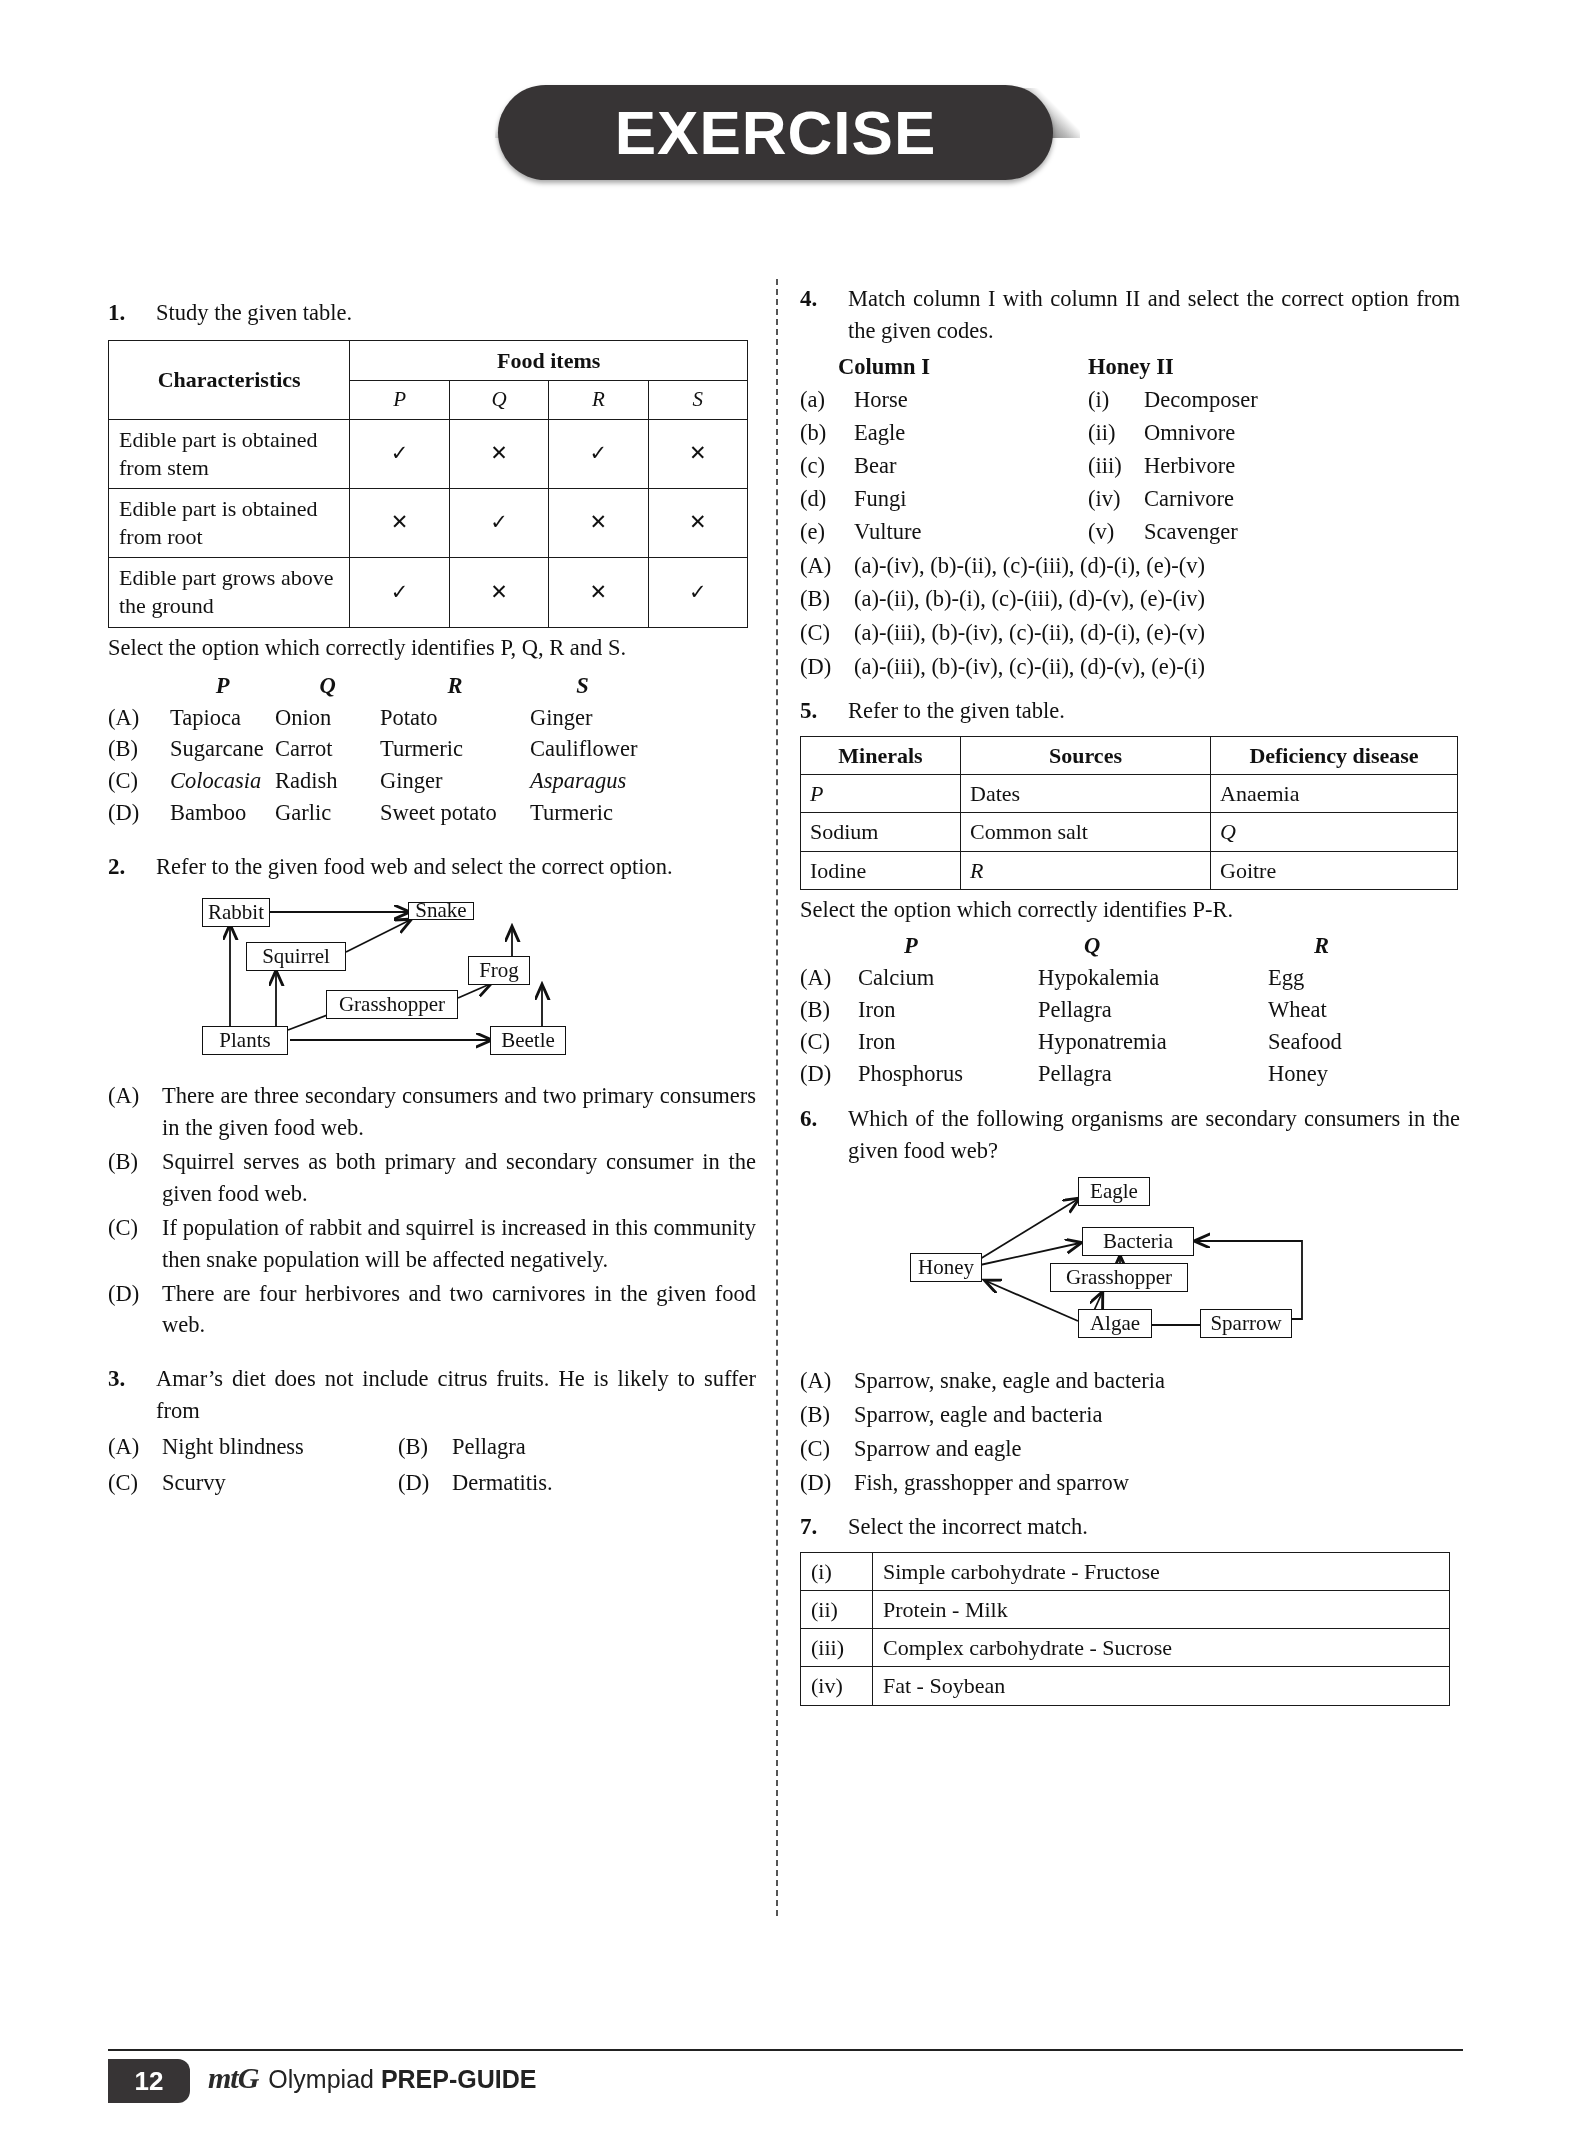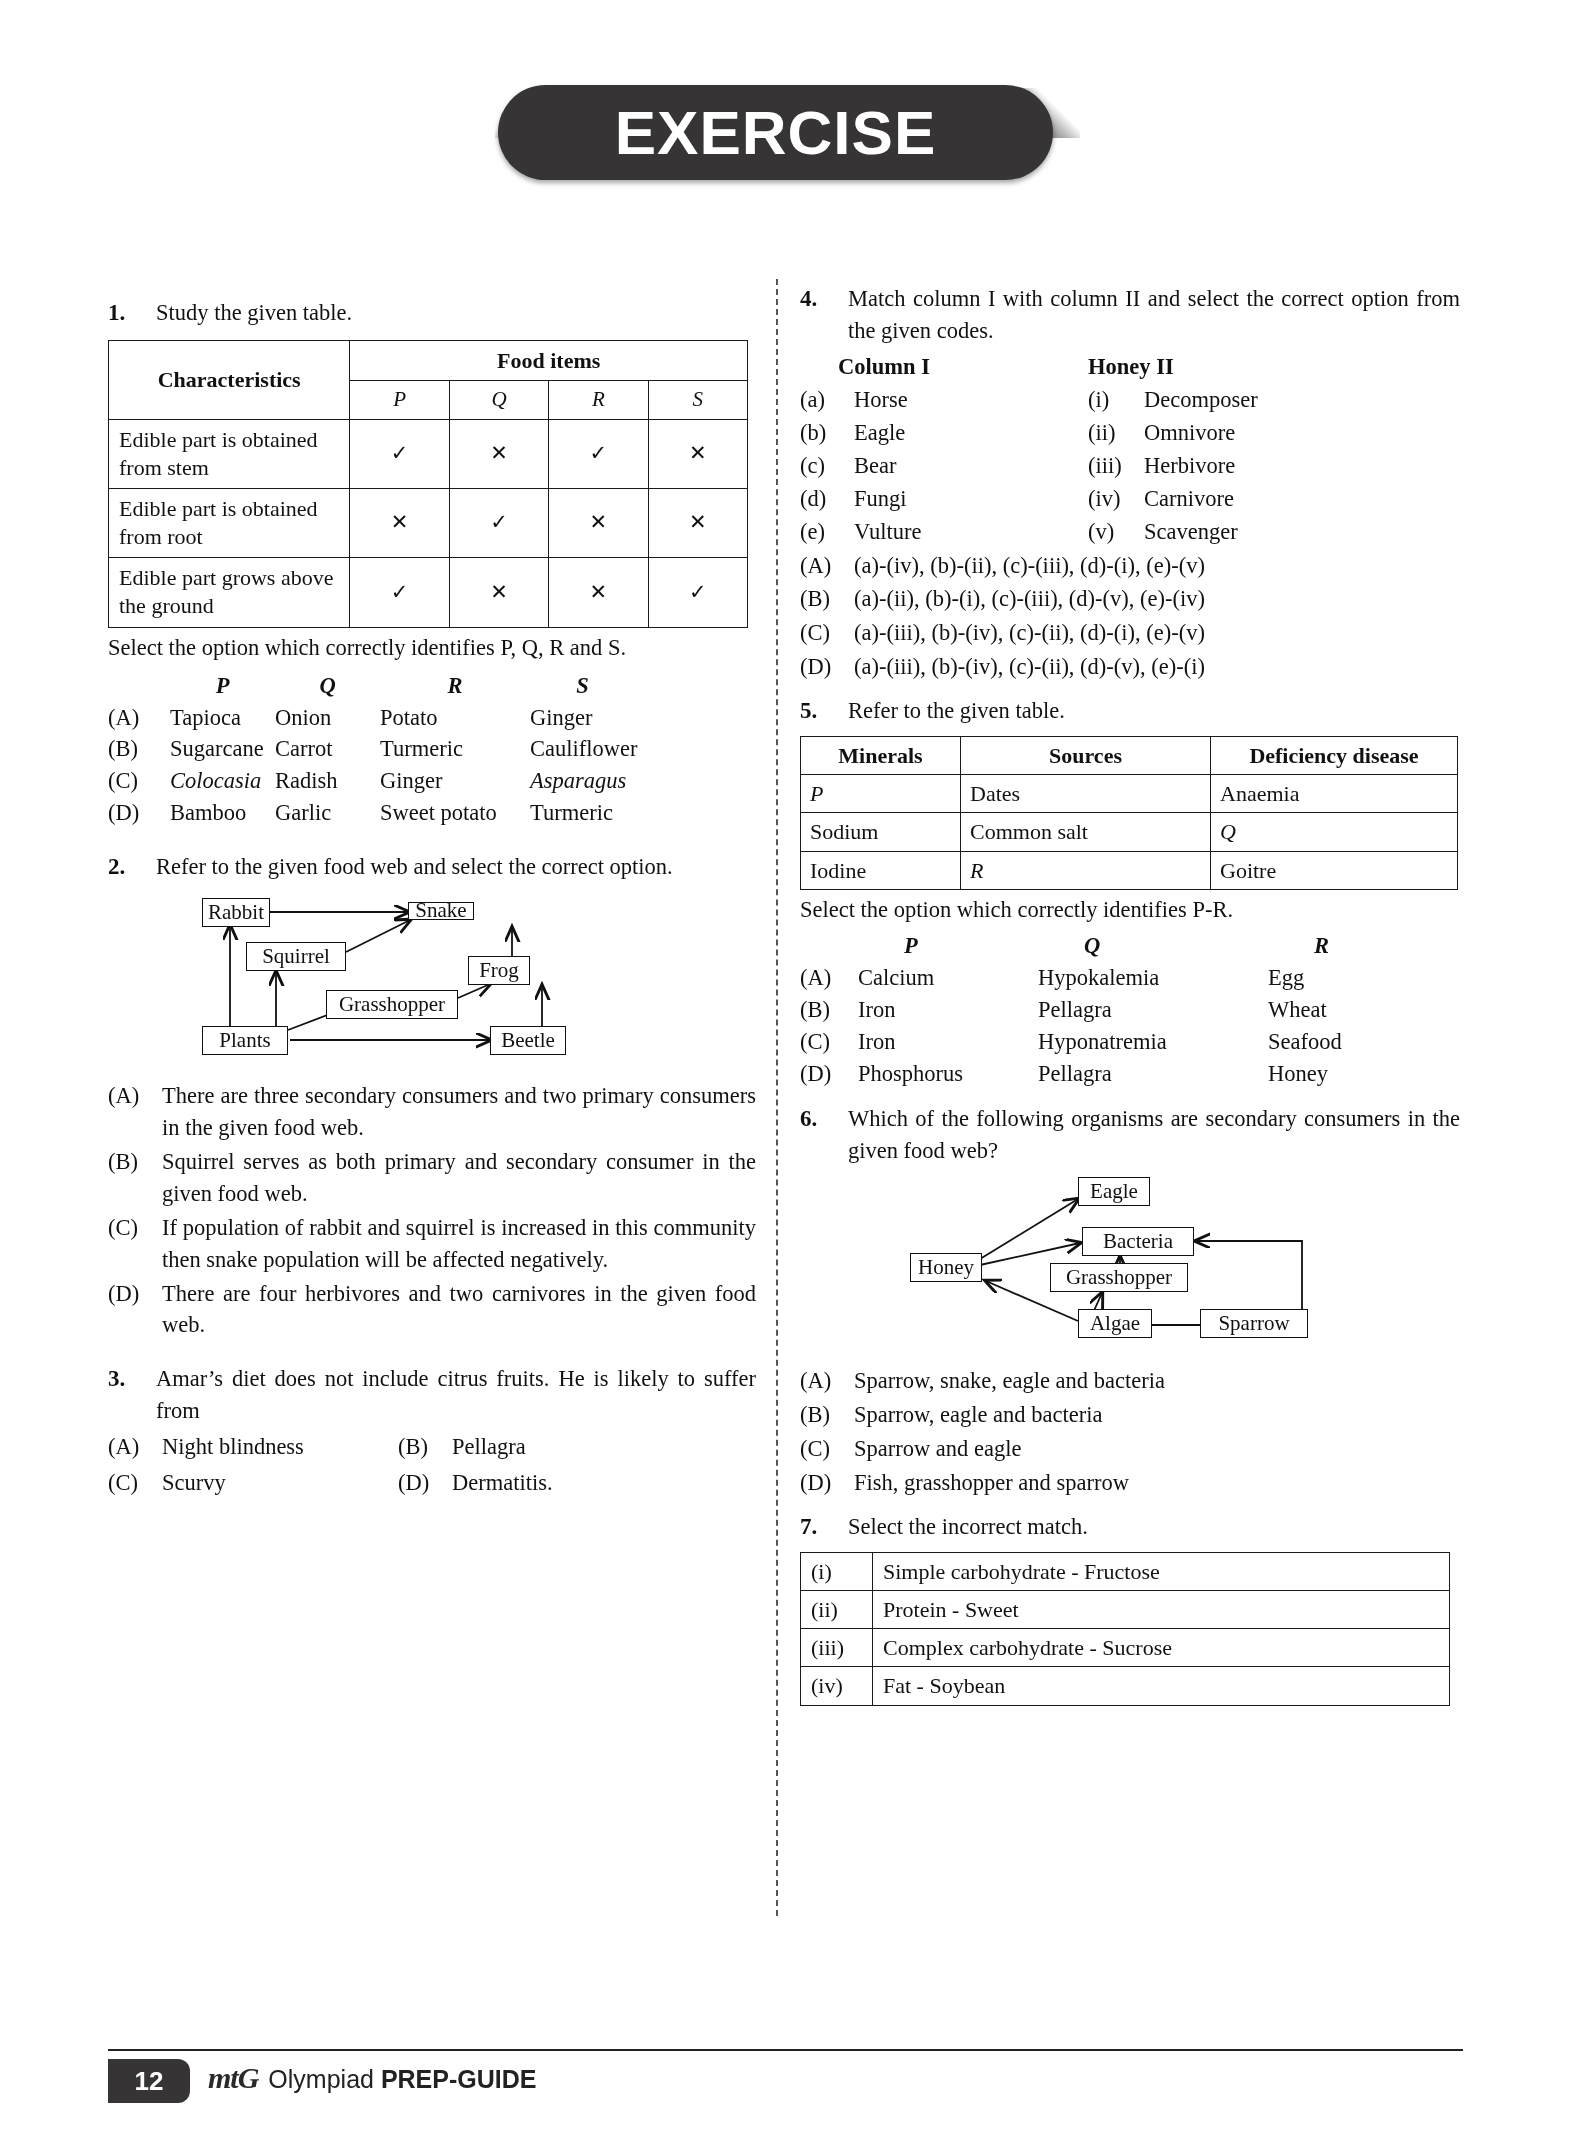--- a/index.html
+++ b/index.html
@@ -569,21 +569,21 @@
         </div>
       <div class="node" style="left:110px;top:80px;width:72px;height:29px;">
           <span>Honey</span>
         </div>
       <div class="node" style="left:250px;top:90px;width:138px;height:29px;">
           <span>Grasshopper</span>
         </div>
       <div class="node" style="left:278px;top:136px;width:74px;height:29px;">
           <span>Algae</span>
         </div>
-      <div class="node" style="left:400px;top:136px;width:108px;height:29px;">
+      <div class="node" style="left:400px;top:136px;width:92px;height:29px;">
           <span>Sparrow</span>
         </div>
     </div>
 
     <div class="opts" style="margin-top:2px;">
       <div class="opt">
         <div class="opt-lbl">(A)</div>
         <div class="opt-txt nojust">Sparrow, snake, eagle and bacteria</div>
       </div>
       <div class="opt">
@@ -608,21 +608,21 @@
     </div>
 
     <table class="tbl" id="q7-table">
       <tbody>
           <tr>
         <td class="romancell">(i)</td>
         <td>Simple carbohydrate - Fructose</td>
       </tr>
       <tr>
         <td class="romancell">(ii)</td>
-        <td>Protein - Sweet</td>
+        <td>Protein - Milk</td>
       </tr>
       <tr>
         <td class="romancell">(iii)</td>
         <td>Complex carbohydrate - Sucrose</td>
       </tr>
       <tr>
         <td class="romancell">(iv)</td>
         <td>Fat - Soybean</td>
       </tr>
     </tbody>

